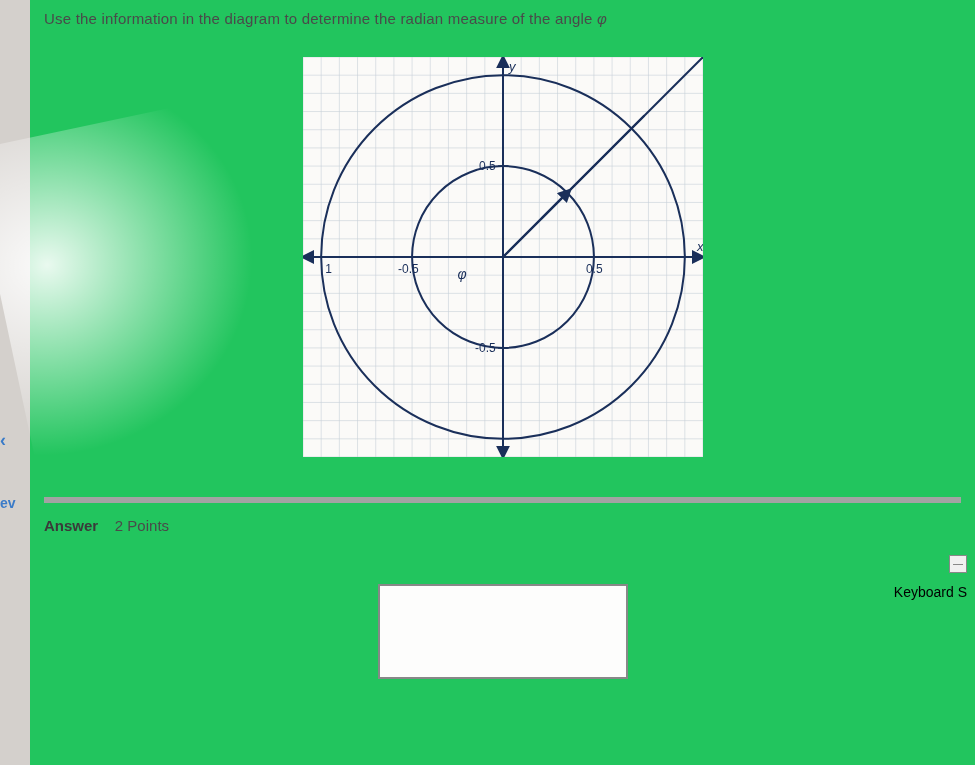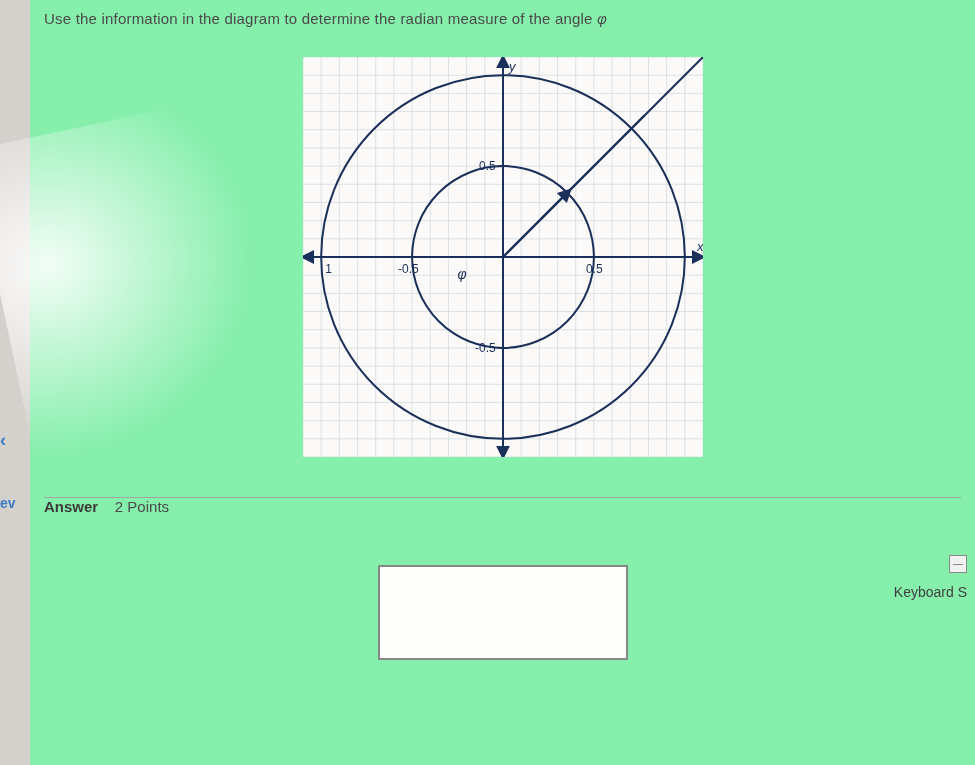--- a/index.html
+++ b/index.html
@@ -10,21 +10,21 @@
       height: 765px;
       overflow: hidden;
       position: relative;
     }
     .page {
       position: absolute;
       left: 30px;
       top: 0;
       right: 0;
       bottom: 0;
-      background: #86efac;
+      background: #22c55e;
       padding: 10px 14px;
     }
     .question-text {
       font-size: 15px;
       color: #4a4a4a;
       margin-bottom: 20px;
       letter-spacing: 0.2px;
     }
     .question-text .phi {
       font-style: italic;
@@ -48,22 +48,22 @@
     }
     .nav-left .arrow {
       display: block;
       font-size: 18px;
     }
     .nav-left .label {
       display: block;
       margin-top: 44px;
     }
     .answer-section {
-      border-top: 1px solid #a3a3a3;
-      padding-top: 0;
+      border-top: 6px solid #a3a3a3;
+      padding-top: 14px;
       margin-top: 20px;
     }
     .answer-header {
       font-size: 15px;
       color: #4a4a4a;
     }
     .answer-header b { font-weight: 700; color: #3a3a3a; }
     .kb-icon-row {
       position: absolute;
       right: 8px;
@@ -80,21 +80,21 @@
       margin-bottom: 6px;
     }
     .kb-icon::before {
       content: "";
       position: absolute;
       left: 3px; right: 3px; top: 3px; bottom: 7px;
       border-bottom: 1px solid #888;
     }
     .kb-label {
       font-size: 14px;
-      color: #404040;
+      color: #000000;
     }
     .input-wrap {
       display: flex;
       justify-content: center;
       margin-top: 50px;
     }
     .answer-input {
       width: 250px;
       height: 95px;
       border: 2px solid #888;

